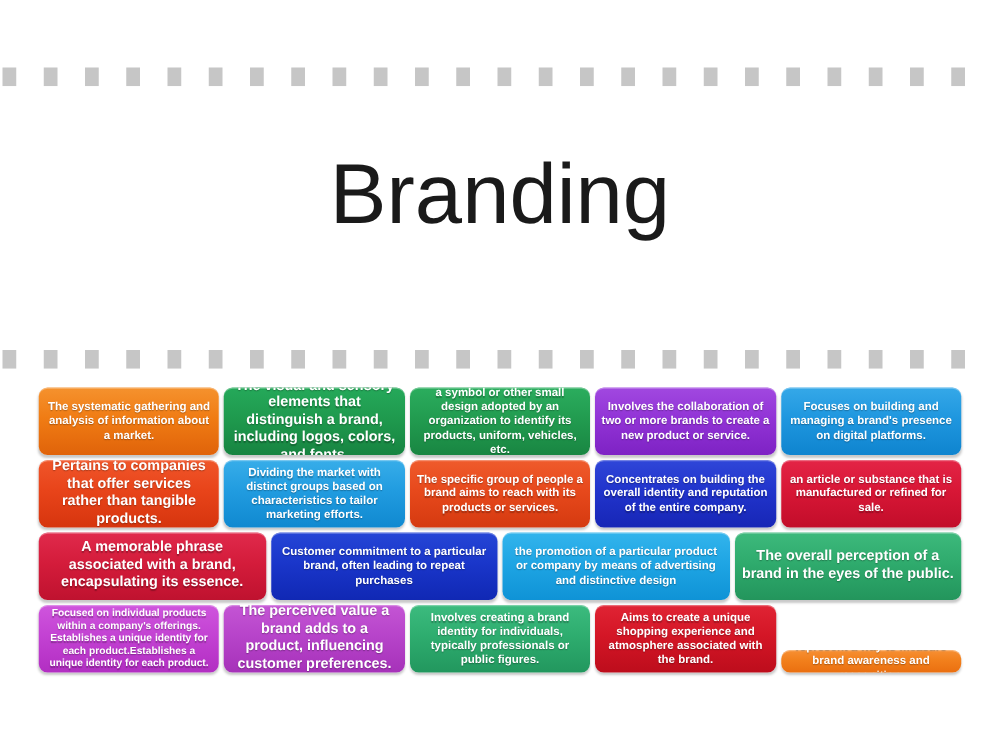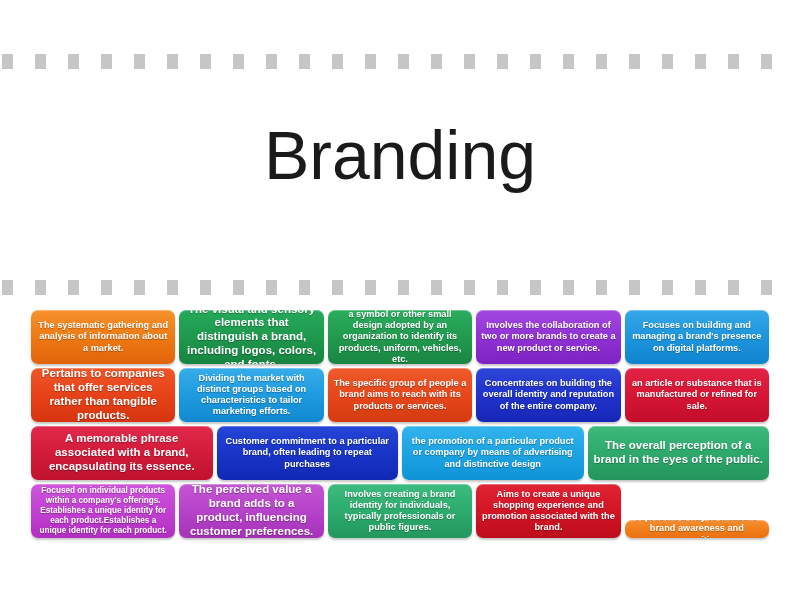--- a/index.html
+++ b/index.html
@@ -237,21 +237,21 @@
         <div class="card c-magenta tiny">
           <span class="card-text">Focused on individual products within a company's offerings. Establishes a unique identity for each product.Establishes a unique identity for each product.</span>
         </div>
         <div class="card c-magenta2 large">
           <span class="card-text">The perceived value a brand adds to a product, influencing customer preferences.</span>
         </div>
         <div class="card c-emerald2 small">
           <span class="card-text">Involves creating a brand identity for individuals, typically professionals or public figures.</span>
         </div>
         <div class="card c-red small">
-          <span class="card-text">Aims to create a unique shopping experience and promotion associated with the brand.</span>
+          <span class="card-text">Aims to create a unique shopping experience and atmosphere associated with the brand.</span>
         </div>
         <div class="card c-orange2 small">
           <span class="card-text">represent a way to measure brand awareness and recognition.</span>
         </div>
       </div>
     </div>
 
 </div>
 
 </body></html>

